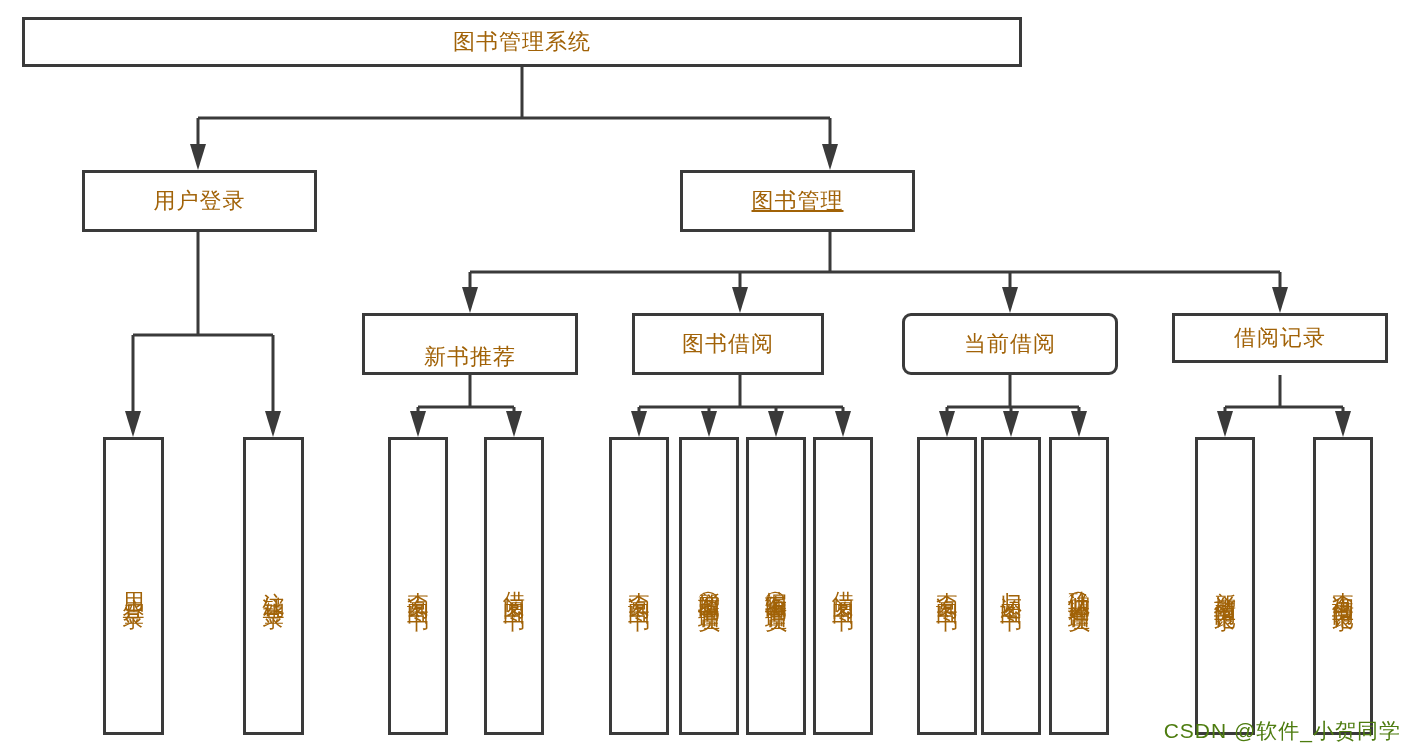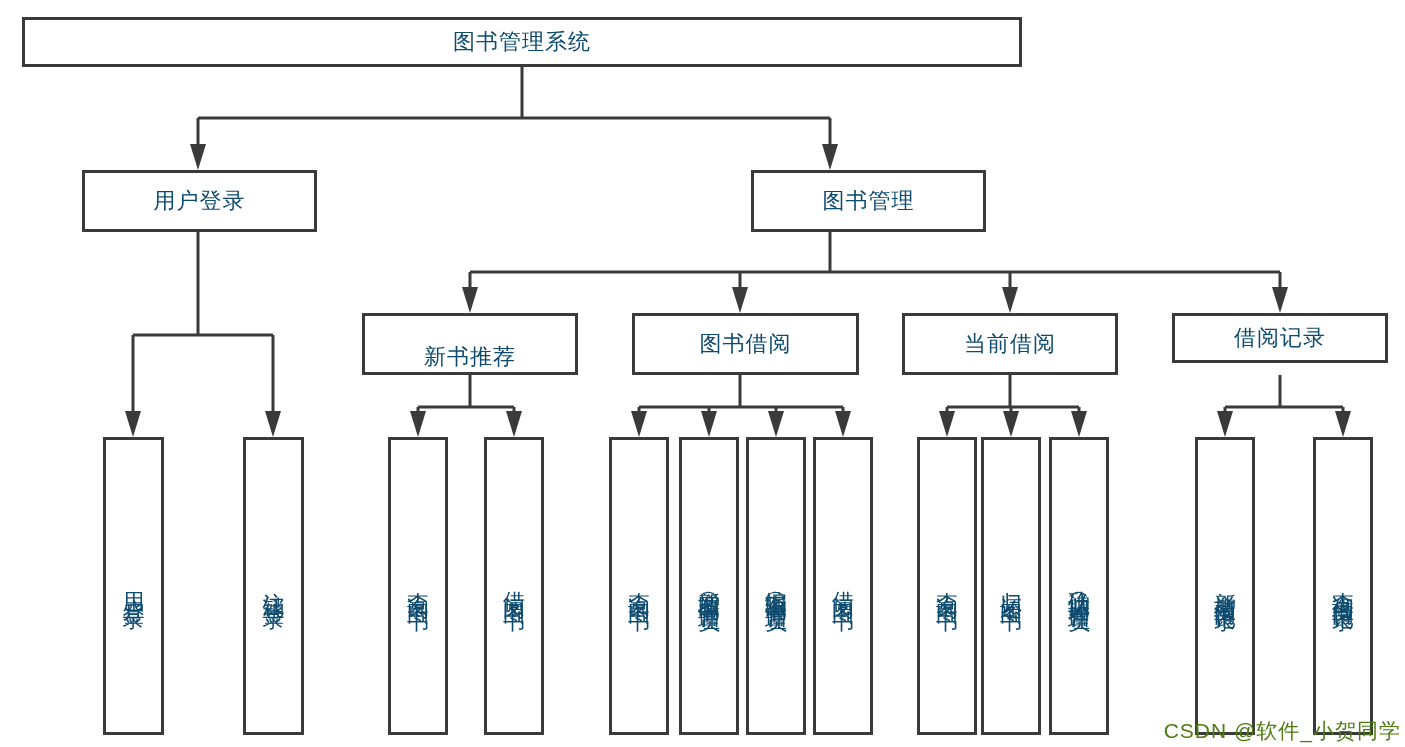--- a/index.html
+++ b/index.html
@@ -19,21 +19,21 @@
     position: absolute;
     left: 0;
     top: 0;
     z-index: 0;
   }
   .box {
     position: absolute;
     box-sizing: border-box;
     border: 3px solid #3a3a3a;
     background: #ffffff;
-    color: #0c4a6e;
+    color: #a16207;
     display: flex;
     align-items: center;
     justify-content: center;
     font-size: 22px;
     z-index: 1;
     letter-spacing: 1px;
   }
   .vbox {
     writing-mode: vertical-rl;
     text-orientation: mixed;
@@ -98,31 +98,31 @@
     </g>
   </svg>
 
   <div class="box" style="left:22px; top:17px; width:1000px; height:50px;">
     <span>图书管理系统</span>
   </div>
 
   <div class="box" style="left:82px; top:170px; width:235px; height:62px;">
     <span>用户登录</span>
   </div>
-  <div class="box" style="left:751px; top:170px; width:235px; height:62px;">
+  <div class="box" style="left:680px; top:170px; width:235px; height:62px;text-decoration:underline;">
     <span>图书管理</span>
   </div>
 
   <div class="box" style="left:362px; top:313px; width:216px; height:62px;align-items:flex-end;">
     <span>新书推荐</span>
   </div>
-  <div class="box" style="left:632px; top:313px; width:227px; height:62px;">
+  <div class="box" style="left:632px; top:313px; width:192px; height:62px;">
     <span>图书借阅</span>
   </div>
-  <div class="box" style="left:902px; top:313px; width:216px; height:62px;">
+  <div class="box" style="left:902px; top:313px; width:216px; height:62px;border-radius:9px;">
     <span>当前借阅</span>
   </div>
   <div class="box" style="left:1172px; top:313px; width:216px; height:50px;">
     <span>借阅记录</span>
   </div>
 
   <div class="box vbox" style="left:103px; top:437px; width:61px; height:298px;">
     <span>用户登录</span>
   </div>
   <div class="box vbox" style="left:243px; top:437px; width:61px; height:298px;">

